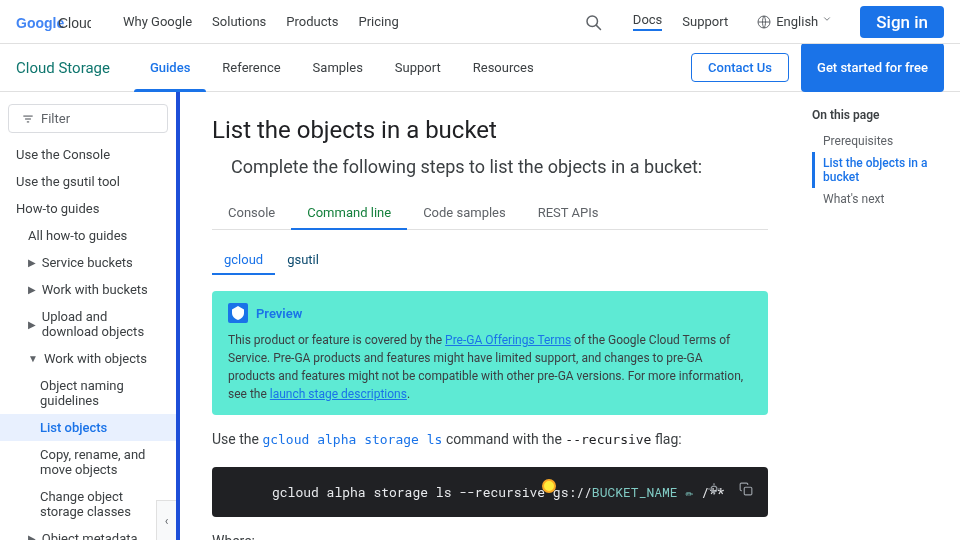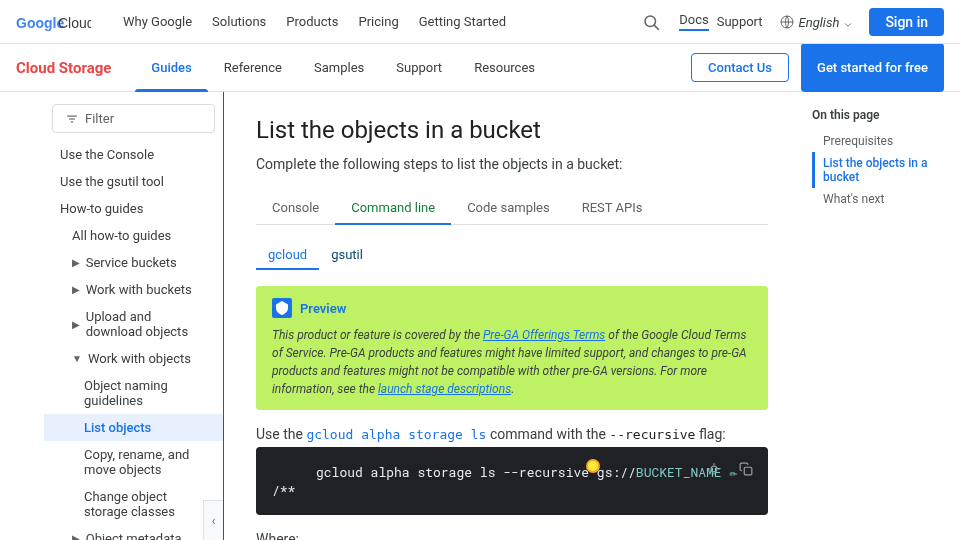--- a/index.html
+++ b/index.html
@@ -11,43 +11,43 @@
       padding: 0 16px; border-bottom: 1px solid #e0e0e0;
       position: relative; z-index: 10;
     }
     .top-nav-logo { display: flex; align-items: center; margin-right: 24px; }
     .logo-svg { width: 75px; height: 24px; }
     .top-nav-links { display: flex; align-items: flex-end; gap: 4px; flex: 1; }
     .top-nav-link {
       padding: 0 8px; height: 44px; display: flex; align-items: center;
       font-size: 13px; color: #3c4043; cursor: pointer; white-space: nowrap;
     }
-    .top-nav-right { display: flex; align-items: center; gap: 8px; }
+    .top-nav-right { display: flex; align-items: center; gap: 20px; }
     .search-icon-btn {
       width: 40px; height: 40px; display: flex; align-items: center; justify-content: center;
       cursor: pointer; border-radius: 50%;
     }
     .docs-link { font-size: 13px; color: #3c4043; cursor: pointer; text-decoration: none; border-bottom: 2px solid #1a73e8; padding-bottom: 2px; }
     .support-link { font-size: 13px; color: #3c4043; cursor: pointer; }
     .lang-btn {
-      display: flex; align-items: flex-end; gap: 4px; padding: 4px 8px;
-      font-size: 13px; color: #3c4043; cursor: pointer; border-radius: 4px; font-style: italic;
+      display: flex; align-items: flex-start; gap: 4px; padding: 4px 8px;
+      font-size: 13px; color: #3c4043; cursor: pointer; border-radius: 4px;
     }
     .sign-in-btn {
       padding: 6px 16px; background: #1a73e8; color: #fff; border-radius: 4px;
-      font-size: 14px; cursor: pointer; font-weight: 500;
+      font-size: 17px; cursor: pointer; font-weight: 500;
     }
 
     
     .second-nav {
       display: flex; align-items: center; height: 48px;
       padding: 0 16px; border-bottom: 1px solid #e0e0e0;
     }
     .cloud-storage-title {
-      font-size: 15px; font-weight: 700; color: #ef4444; margin-right: 24px; cursor: pointer;
+      font-size: 15px; font-weight: 400; color: #0f766e; margin-right: 24px; cursor: pointer;
     }
     .second-nav-links { display: flex; align-items: center; flex: 1; }
     .second-nav-link {
       padding: 0 16px; height: 48px; display: flex; align-items: center;
       font-size: 13px; color: #3c4043; cursor: pointer; position: relative;
     }
     .second-nav-link.active { color: #1a73e8; font-weight: 500; }
     .second-nav-link.active::after {
       content: ''; position: absolute; bottom: 0; left: 0; right: 0;
       height: 3px; background: #1a73e8; border-radius: 3px 3px 0 0;
@@ -60,22 +60,22 @@
     .get-started-btn {
       padding: 17px 16px; background: #1a73e8; color: #fff; border-radius: 4px;
       font-size: 13px; cursor: pointer; font-weight: 500;
     }
 
     
     .main-layout { display: flex; height: calc(540px - 92px); overflow: hidden; }
 
     
     .sidebar {
-      width: 180px; min-width: 180px; border-right: 1px solid #1d4ed8;
-      overflow-y: auto; padding: 8px 0; background: #fff; position: relative; margin-left: 44px;
+      width: 180px; min-width: 180px; border-right: 4px solid #1d4ed8;
+      overflow-y: auto; padding: 8px 0; background: #fff; position: relative;
     }
     .sidebar-filter {
       display: flex; align-items: center; gap: 6px; padding: 6px 12px;
       margin: 4px 8px; border: 1px solid #dadce0; border-radius: 4px;
       font-size: 13px; color: #5f6368; cursor: text; margin-bottom: 8px;
     }
     .sidebar-item {
       padding: 6px 16px; font-size: 13px; color: #3c4043; cursor: pointer;
       display: flex; align-items: center; gap: 6px;
     }
@@ -97,53 +97,53 @@
     .right-toc { width: 160px; min-width: 160px; padding: 16px 12px; overflow-y: auto; }
     .toc-title { font-size: 12px; font-weight: 600; color: #3c4043; margin-bottom: 8px; }
     .toc-item {
       font-size: 12px; color: #5f6368; padding: 4px 0; cursor: pointer;
       border-left: 3px solid transparent; padding-left: 8px;
     }
     .toc-item.active { color: #1a73e8; border-left-color: #1a73e8; font-weight: 500; }
 
     
     .page-title { font-size: 24px; font-weight: 400; color: #202124; margin-bottom: 12px; }
-    .page-subtitle { font-size: 14px; color: #3c4043; margin-bottom: 20px; }
+    .page-subtitle { font-size: 18px; color: #3c4043; margin-bottom: 20px; margin-left: 19px; }
 
     
     .tabs { display: flex; border-bottom: 1px solid #e0e0e0; margin-bottom: 16px; }
     .tab {
       padding: 8px 16px; font-size: 13px; color: #5f6368; cursor: pointer;
       border-bottom: 2px solid transparent; margin-bottom: -1px;
     }
     .tab.active { color: #15803d; border-bottom-color: #1a73e8; font-weight: 400; }
 
     
     .sub-tabs { display: flex; gap: 0; margin-bottom: 16px; }
     .sub-tab {
       padding: 6px 12px; font-size: 13px; color: #0c4a6e; cursor: pointer;
       border-bottom: 2px solid transparent;
     }
     .sub-tab.active { color: #1a73e8; border-bottom-color: #1a73e8; }
 
     
     .preview-box {
-      background: #bef264; border-radius: 4px; padding: 12px 16px; margin-bottom: 16px;
+      background: #5eead4; border-radius: 4px; padding: 12px 16px; margin-bottom: 16px;
     }
     .preview-header { display: flex; align-items: center; gap: 8px; margin-bottom: 8px; }
     .preview-icon {
       width: 20px; height: 20px; background: #1a73e8; border-radius: 2px;
       display: flex; align-items: center; justify-content: center; color: white; font-size: 11px;
     }
     .preview-label { font-size: 13px; font-weight: 600; color: #1a73e8; }
-    .preview-text { font-size: 12px; color: #3c4043; line-height: 1.5; font-style: italic; }
+    .preview-text { font-size: 12px; color: #3c4043; line-height: 1.5; }
     .preview-text a { color: #1a73e8; text-decoration: underline; cursor: pointer; }
 
     
-    .cmd-desc { font-size: 14px; color: #3c4043; margin-bottom: 5px; }
+    .cmd-desc { font-size: 14px; color: #3c4043; margin-bottom: 20px; }
     .cmd-desc code { font-family: monospace; font-size: 13px; background: transparent; color: #1a73e8; }
     .cmd-desc .flag { color: #202124; font-family: monospace; font-size: 13px; }
 
     
     .code-block {
       background: #202124; border-radius: 4px; padding: 16px;
       margin-bottom: 16px; position: relative; overflow: hidden;
     }
     .code-block code { font-family: 'Roboto Mono', monospace; font-size: 13px; color: #e8eaed; }
     .code-block-actions {
@@ -176,21 +176,20 @@
     <svg class="logo-svg" viewBox="0 0 75 24" fill="none" xmlns="http://www.w3.org/2000/svg">
       <text x="0" y="18" font-size="14" font-family="Arial" fill="#4285F4" font-weight="bold">Google</text>
       <text x="42" y="18" font-size="14" font-family="Arial" fill="#3c4043"> Cloud</text>
     </svg>
   </div>
   <div class="top-nav-links">
     <div class="top-nav-link">Why Google</div>
     <div class="top-nav-link">Solutions</div>
     <div class="top-nav-link">Products</div>
     <div class="top-nav-link">Pricing</div>
-    <div class="top-nav-link">Getting Started</div>
   </div>
   <div class="top-nav-right">
     <div class="search-icon-btn">
       <svg width="18" height="18" viewBox="0 0 24 24" fill="none">
         <circle cx="11" cy="11" r="7" stroke="#5f6368" stroke-width="2"></circle>
         <line x1="16.5" y1="16.5" x2="22" y2="22" stroke="#5f6368" stroke-width="2" stroke-linecap="round"></line>
       </svg>
     </div>
     <span class="docs-link">Docs</span>
     <span class="support-link">Support</span>

